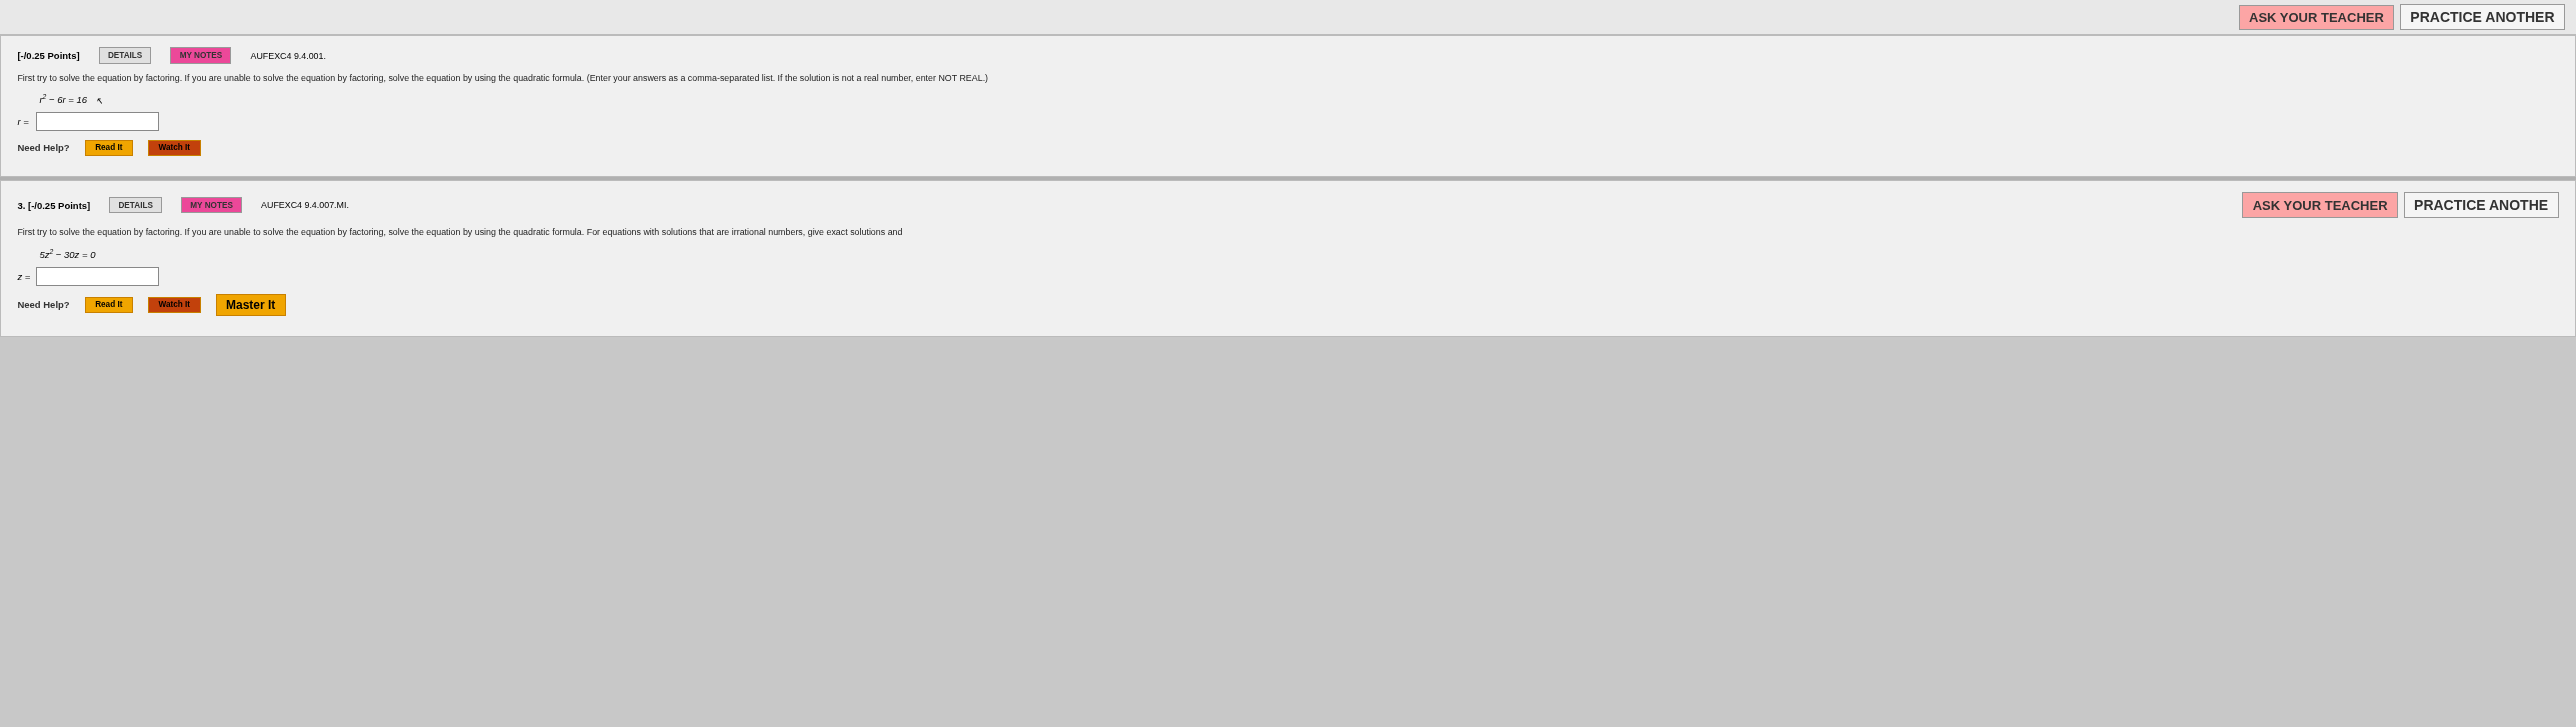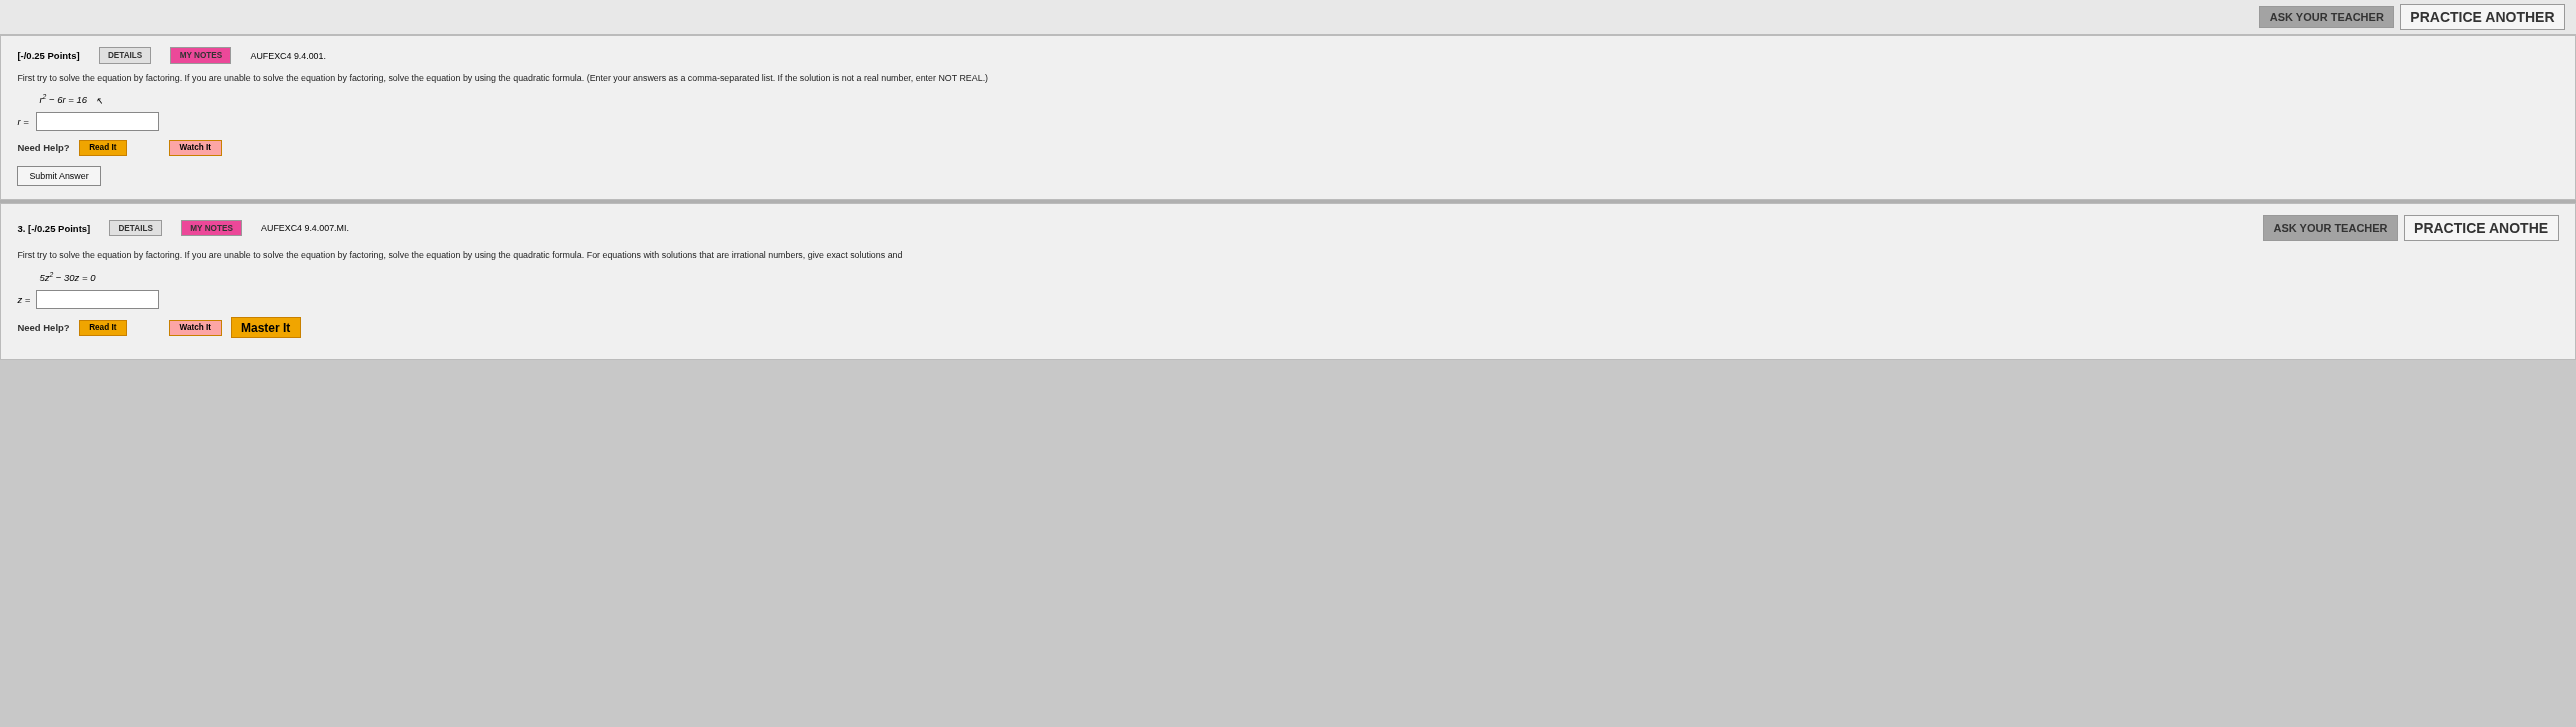--- a/index.html
+++ b/index.html
@@ -25,24 +25,24 @@
       background-color: #e8e8e8;
       border-bottom: 0.7px solid #bbb;
       padding: 4.1px 11px;
       display: flex;
       align-items: center;
       justify-content: flex-end;
       gap: 5.5px;
     }
 
     .btn-ask-teacher {
-      background-color: #a3a3a3;
+      background-color: #fca5a5;
       border: 0.7px solid #999;
       padding: 4.1px 9.5px;
-      font-size: 11px;
+      font-size: 13px;
       font-weight: bold;
       cursor: pointer;
       color: #333;
       white-space: nowrap;
     }
 
     .btn-practice-another {
       background-color: #f5f5f5;
       border: 0.7px solid #999;
       padding: 4.1px 9.5px;
@@ -137,49 +137,48 @@
       background-color: #fff;
       padding: 2.7px 5.5px;
       font-size: 8.9px;
       width: 123px;
       height: 19px;
     }
 
     .need-help-row {
       display: flex;
       align-items: center;
-      gap: 9px;
+      gap: 15px;
       margin: 6.8px 0;
     }
 
     .need-help-label {
       font-size: 9.5px;
       font-weight: bold;
       color: #333;
     }
 
     .btn-read {
       background-color: #f0a500;
       border: 0.7px solid #c88000;
       padding: 2.7px 9.5px;
       font-size: 8.2px;
       font-weight: bold;
       cursor: pointer;
       color: #000;
     }
 
     .btn-watch {
-      background-color: #fca5a5;
+      background-color: #c2410c;
       border: 0.7px solid #c88000;
       padding: 2.7px 9.5px;
       font-size: 8.2px;
       font-weight: bold;
       cursor: pointer;
       color: #000;
-      margin-left: 33px;
     }
 
     .btn-master {
       background-color: #f0a500;
       border: 0.7px solid #c88000;
       padding: 2.7px 9.5px;
       font-size: 12px;
       font-weight: bold;
       cursor: pointer;
       color: #000;
@@ -250,23 +249,20 @@
       <span class="answer-label">r =</span>
       <input class="answer-input" type="text" value="" style="">
     </div>
 
     <div class="need-help-row">
       <span class="need-help-label">Need Help?</span>
       <button class="btn-read">Read It</button>
       <button class="btn-watch">Watch It</button>
     </div>
 
-    <div class="submit-row">
-      <button class="btn-submit">Submit Answer</button>
-    </div>
   </div>
 
   <div class="divider"></div>
 
   <div class="question-block-2">
     <div class="question-header">
       <span class="question-number">
         <span>3.</span>
         <span>[-/0.25 Points]</span>
       </span>

